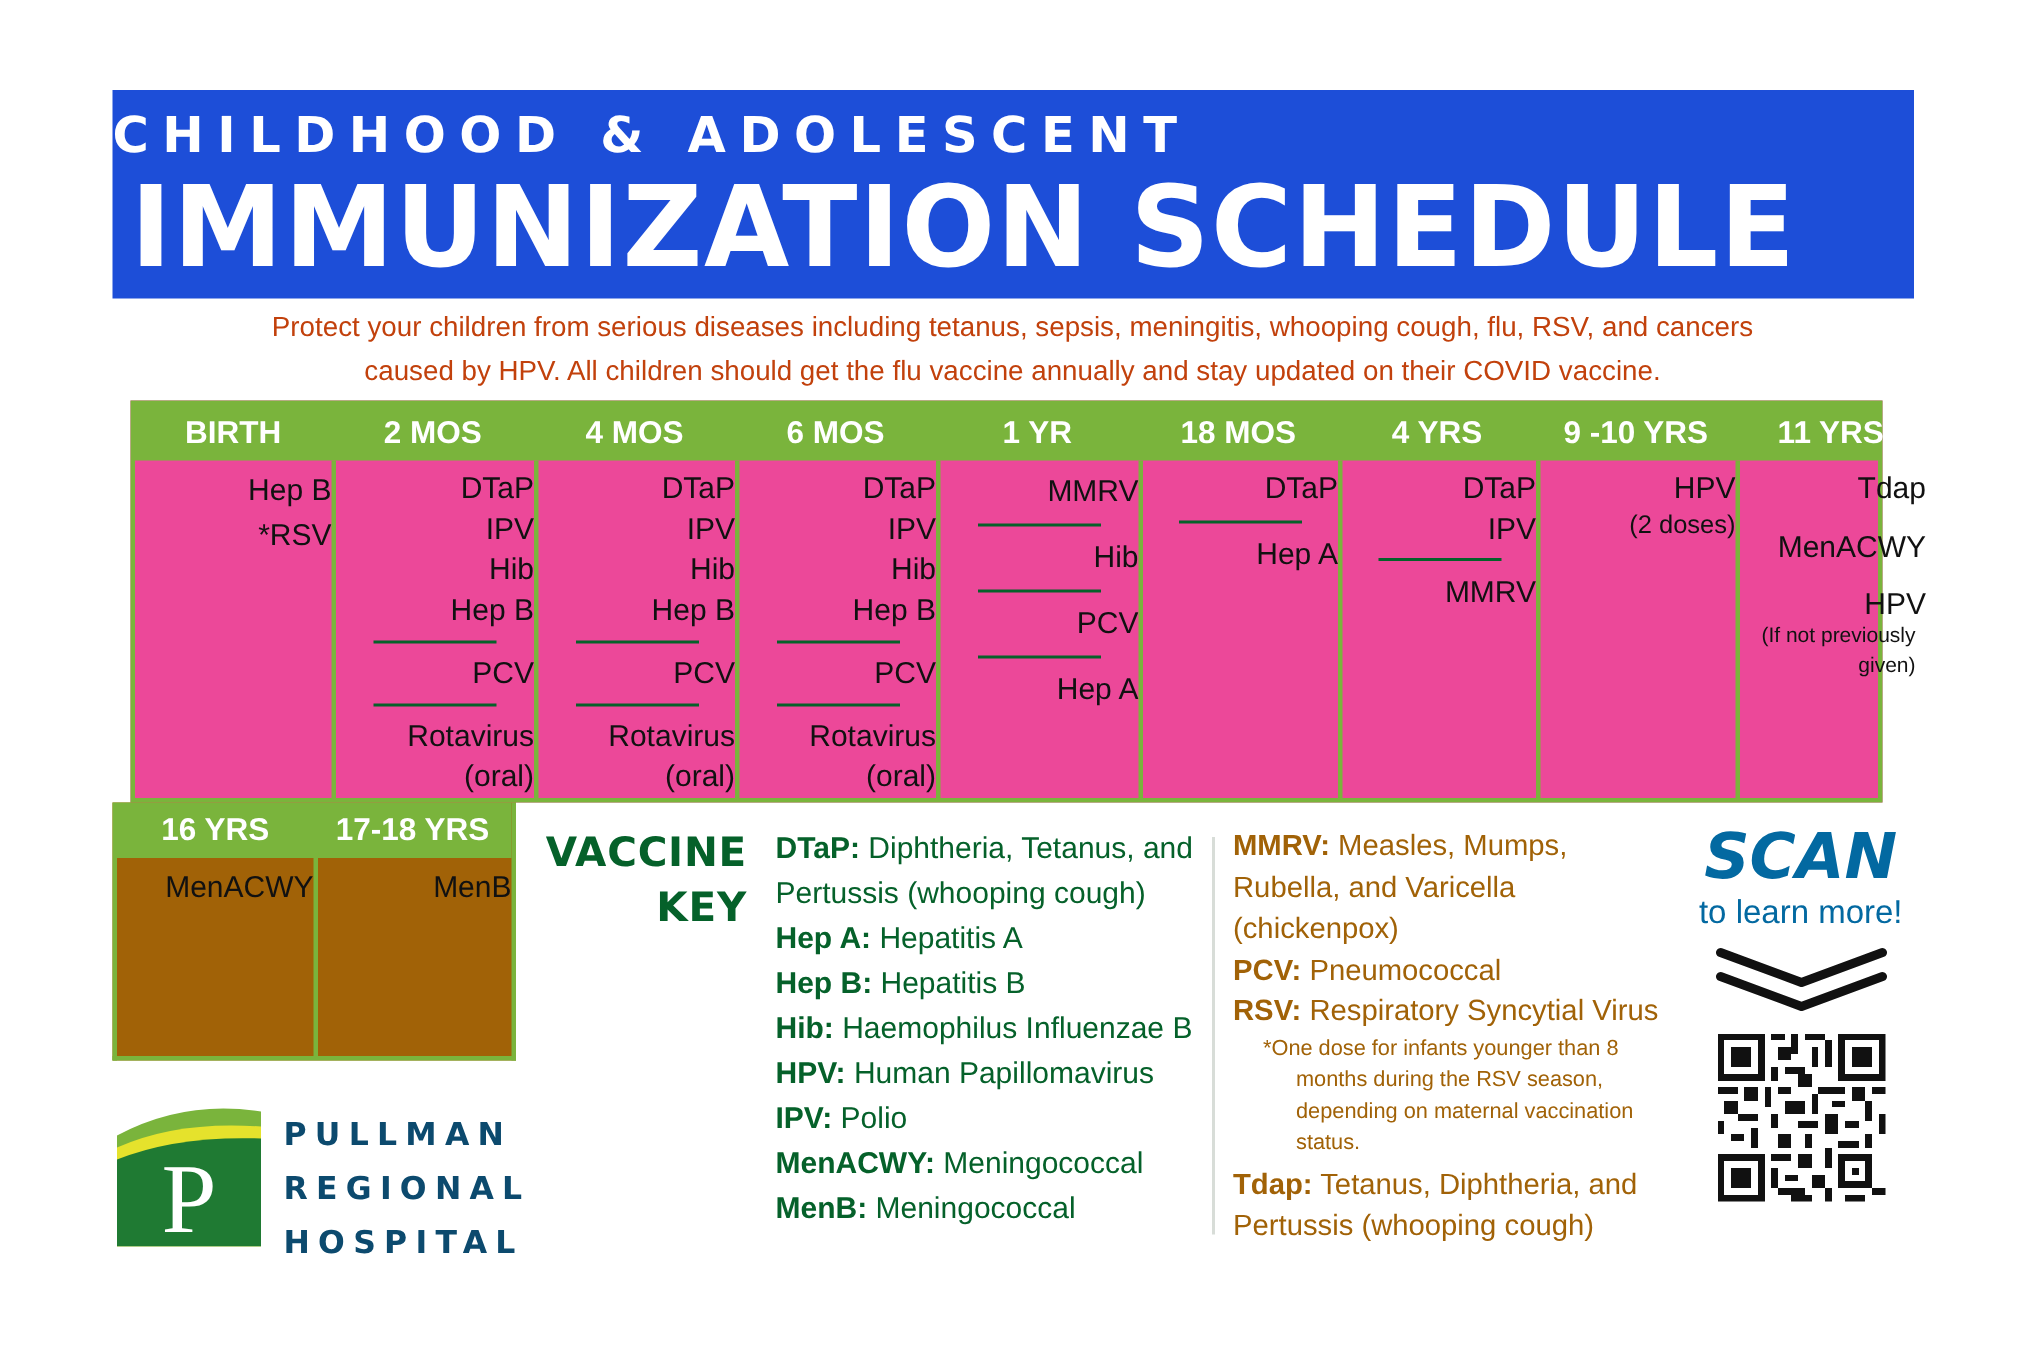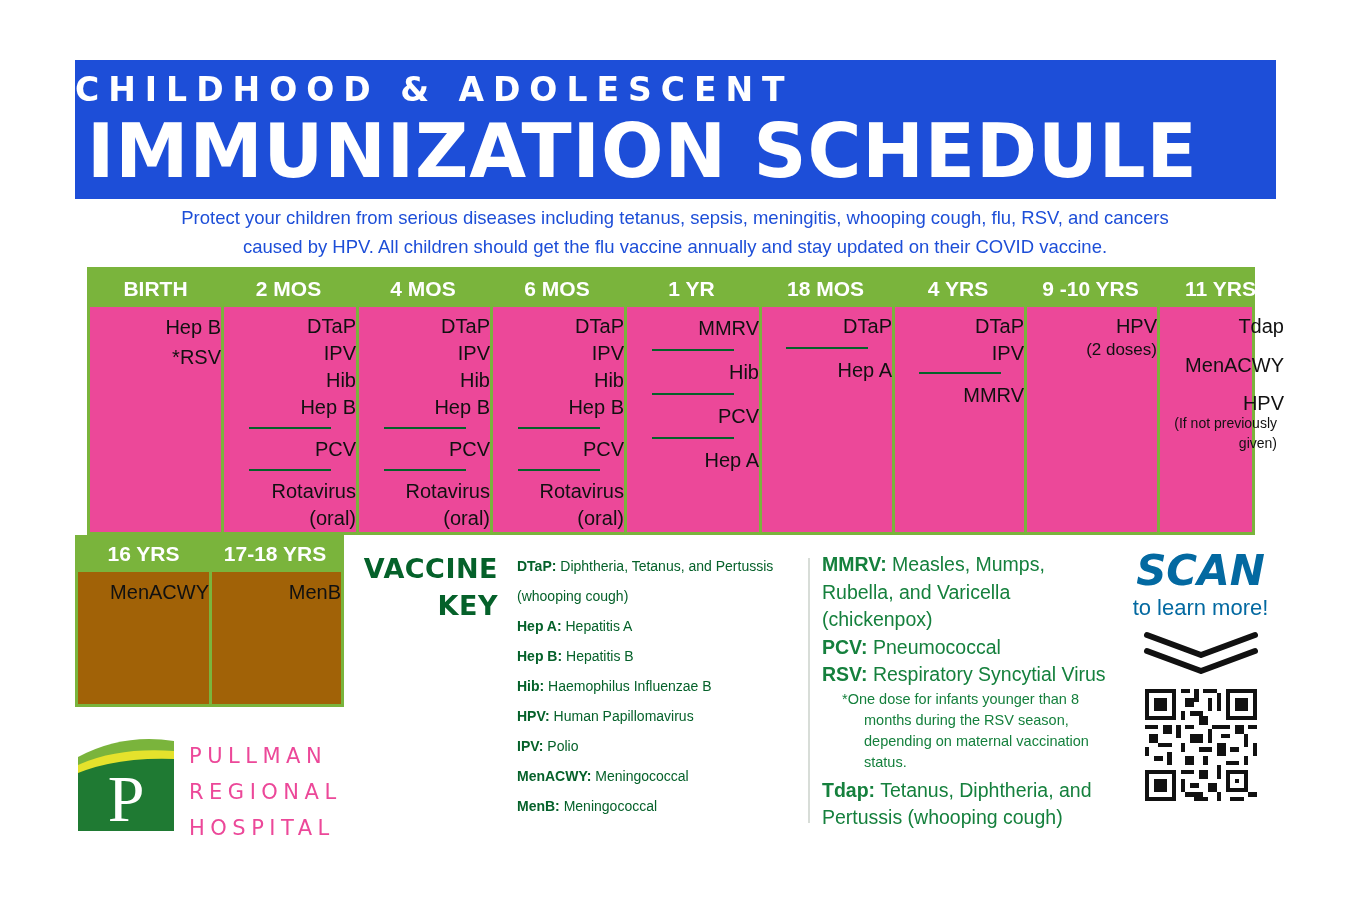--- a/index.html
+++ b/index.html
@@ -18,21 +18,21 @@
     .banner .main {
       position: absolute; left: 0; right: 0; top: 46px;
       font-family: "DejaVu Sans", sans-serif; font-weight: bold;
       font-size: 75px; letter-spacing: 1px; line-height: 90px;
       transform: scaleX(0.98);
     }
 
     .intro {
       position: absolute; left: 100px; top: 203px; width: 1150px;
       text-align: center; font-family: "Liberation Sans", sans-serif;
-      font-size: 18.5px; line-height: 29px; color: #1d4ed8;
+      font-size: 18.5px; line-height: 29px; color: #c2410c;
     }
 
     .sched {
       position: absolute; left: 87px; top: 267px; width: 1168px; height: 268px;
       border: 3px solid #7ab43c; background: #ec4899;
     }
     .sched .hdr {
       position: absolute; left: 0; top: 0; right: 0; height: 37px; background: #7ab43c;
     }
     .col { position: absolute; top: 0; height: 100%; }
@@ -55,25 +55,25 @@
     }
     .sched2 .hdr { position: absolute; left: 0; top: 0; right: 0; height: 37px; background: #7ab43c; }
 
     .key-title {
       position: absolute; left: 350px; top: 550px; width: 148px; text-align: right;
       font-family: "DejaVu Sans", sans-serif; font-weight: bold; color: #05612a;
       font-size: 27px; line-height: 37px; letter-spacing: 0.5px;
     }
     .key-list {
       position: absolute; left: 517px; top: 551px; width: 290px;
-      font-family: "Liberation Sans", sans-serif; font-size: 14px; line-height: 30px; color: #05612a;
+      font-family: "Liberation Sans", sans-serif; font-size: 20px; line-height: 30px; color: #05612a;
     }
     .key-list2 {
       position: absolute; left: 822px; top: 551px; width: 290px;
-      font-family: "Liberation Sans", sans-serif; font-size: 19.5px; line-height: 27.5px; color: #15803d;
+      font-family: "Liberation Sans", sans-serif; font-size: 19.5px; line-height: 27.5px; color: #a16207;
     }
     .key-list b, .key-list2 b { font-weight: bold; }
     .key-sep { position: absolute; left: 808px; top: 558px; width: 2px; height: 265px; background: #d8ddd8; }
     .rsv-note {
       font-size: 14.5px; line-height: 21px; padding-left: 42px; text-indent: -22px; margin: 0 0 4px 0;
     }
 
     .scan {
       position: absolute; left: 1128px; top: 545px; width: 145px; text-align: center; color: #0369a1;
     }
@@ -81,21 +81,21 @@
       font-family: "DejaVu Sans", sans-serif; font-weight: bold; font-style: italic;
       font-size: 42px; line-height: 52px;
     }
     .scan .scan-small {
       font-family: "Liberation Sans", sans-serif; font-weight: normal; font-size: 22px; line-height: 22px;
     }
 
     .logo { position: absolute; left: 78px; top: 737px; }
     .logo-text {
       position: absolute; left: 189px; top: 738px;
-      font-family: "DejaVu Sans", sans-serif; font-weight: normal; color: #ec4899;
+      font-family: "DejaVu Sans", sans-serif; font-weight: bold; color: #0c4a6e;
       font-size: 21px; line-height: 36px; letter-spacing: 5.5px;
     }
   </style>
 </head>
 <body>
 
 <div class="banner">
   <div class="sub">CHILDHOOD &amp; ADOLESCENT</div>
   <div class="main">IMMUNIZATION SCHEDULE</div>
 </div>

